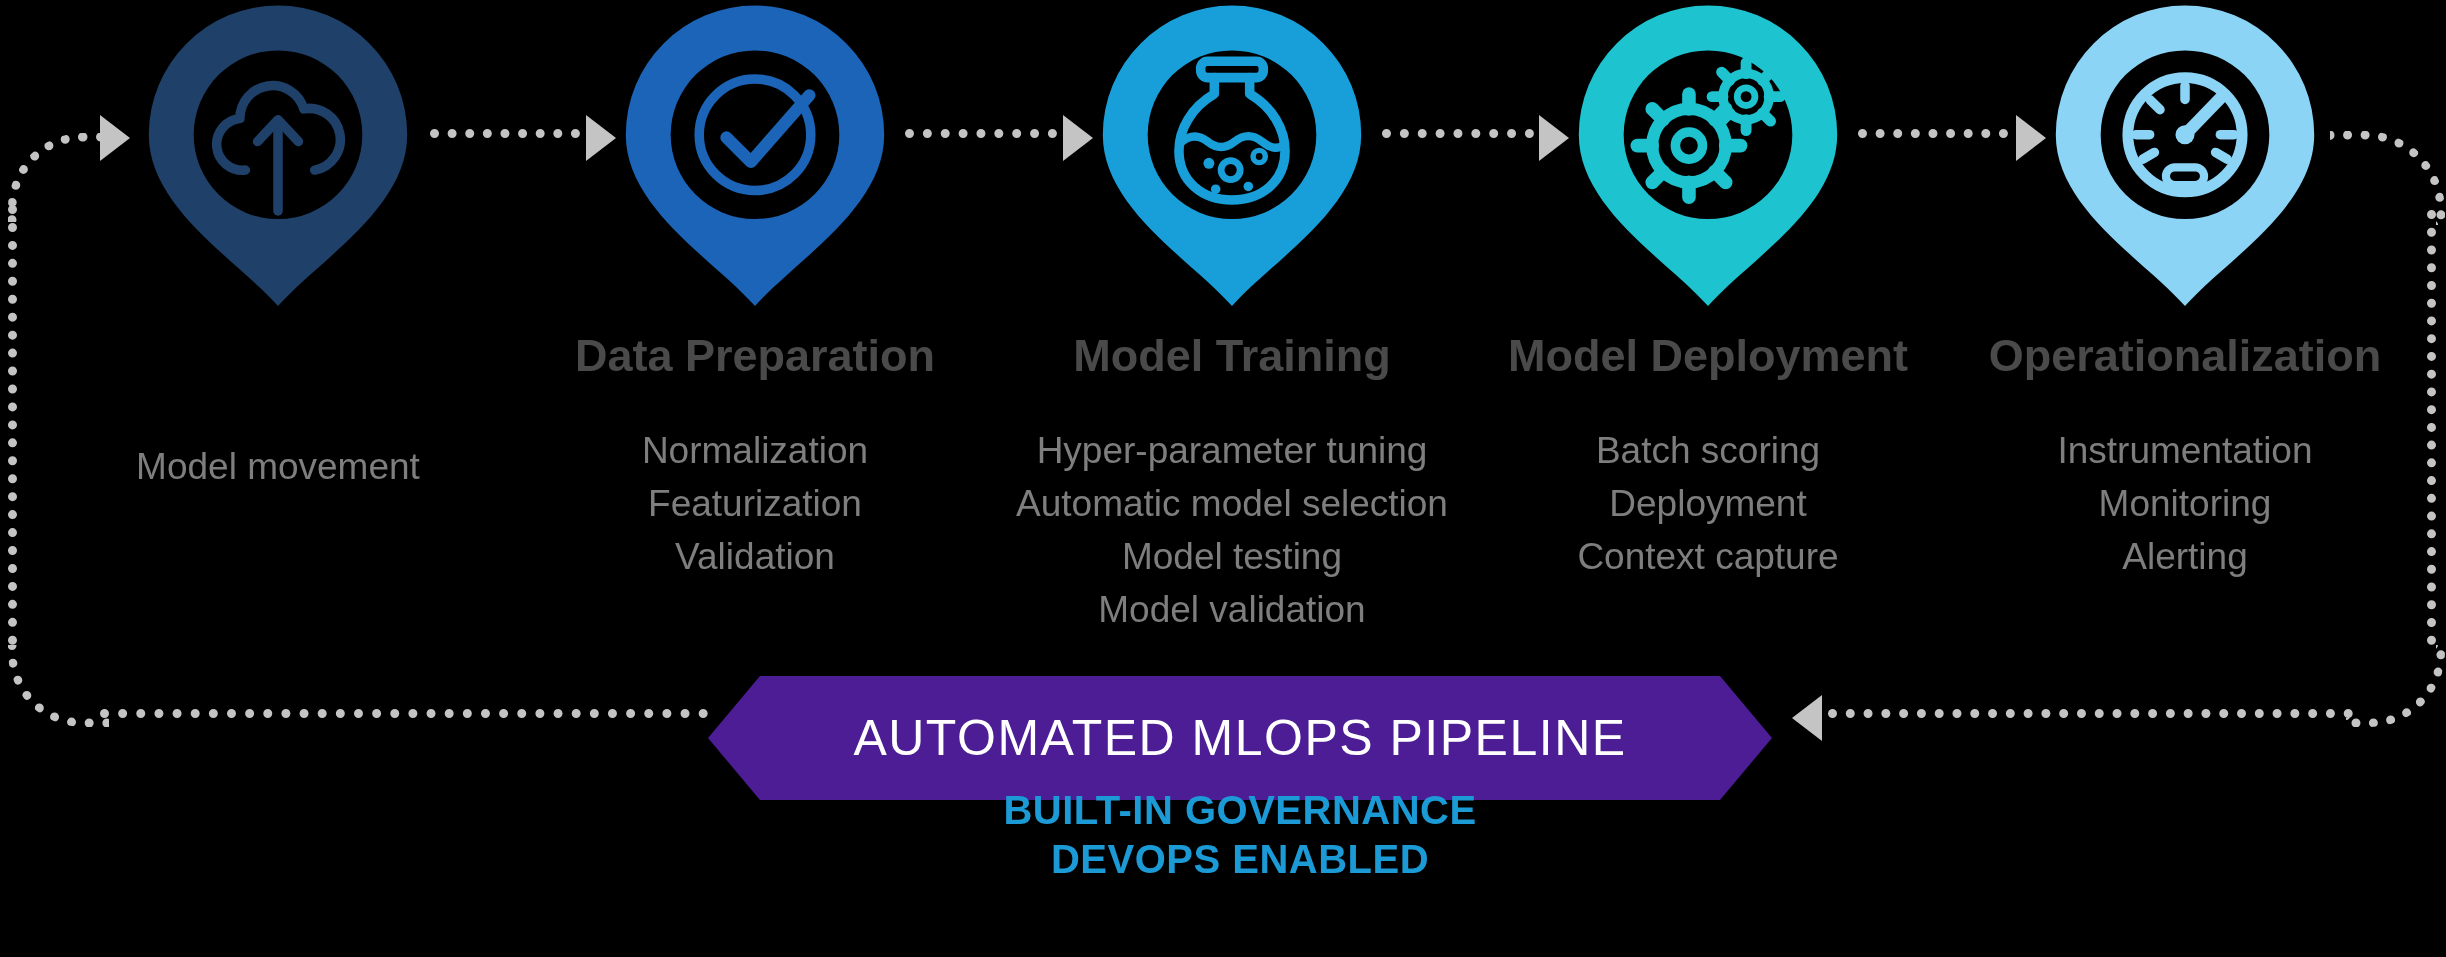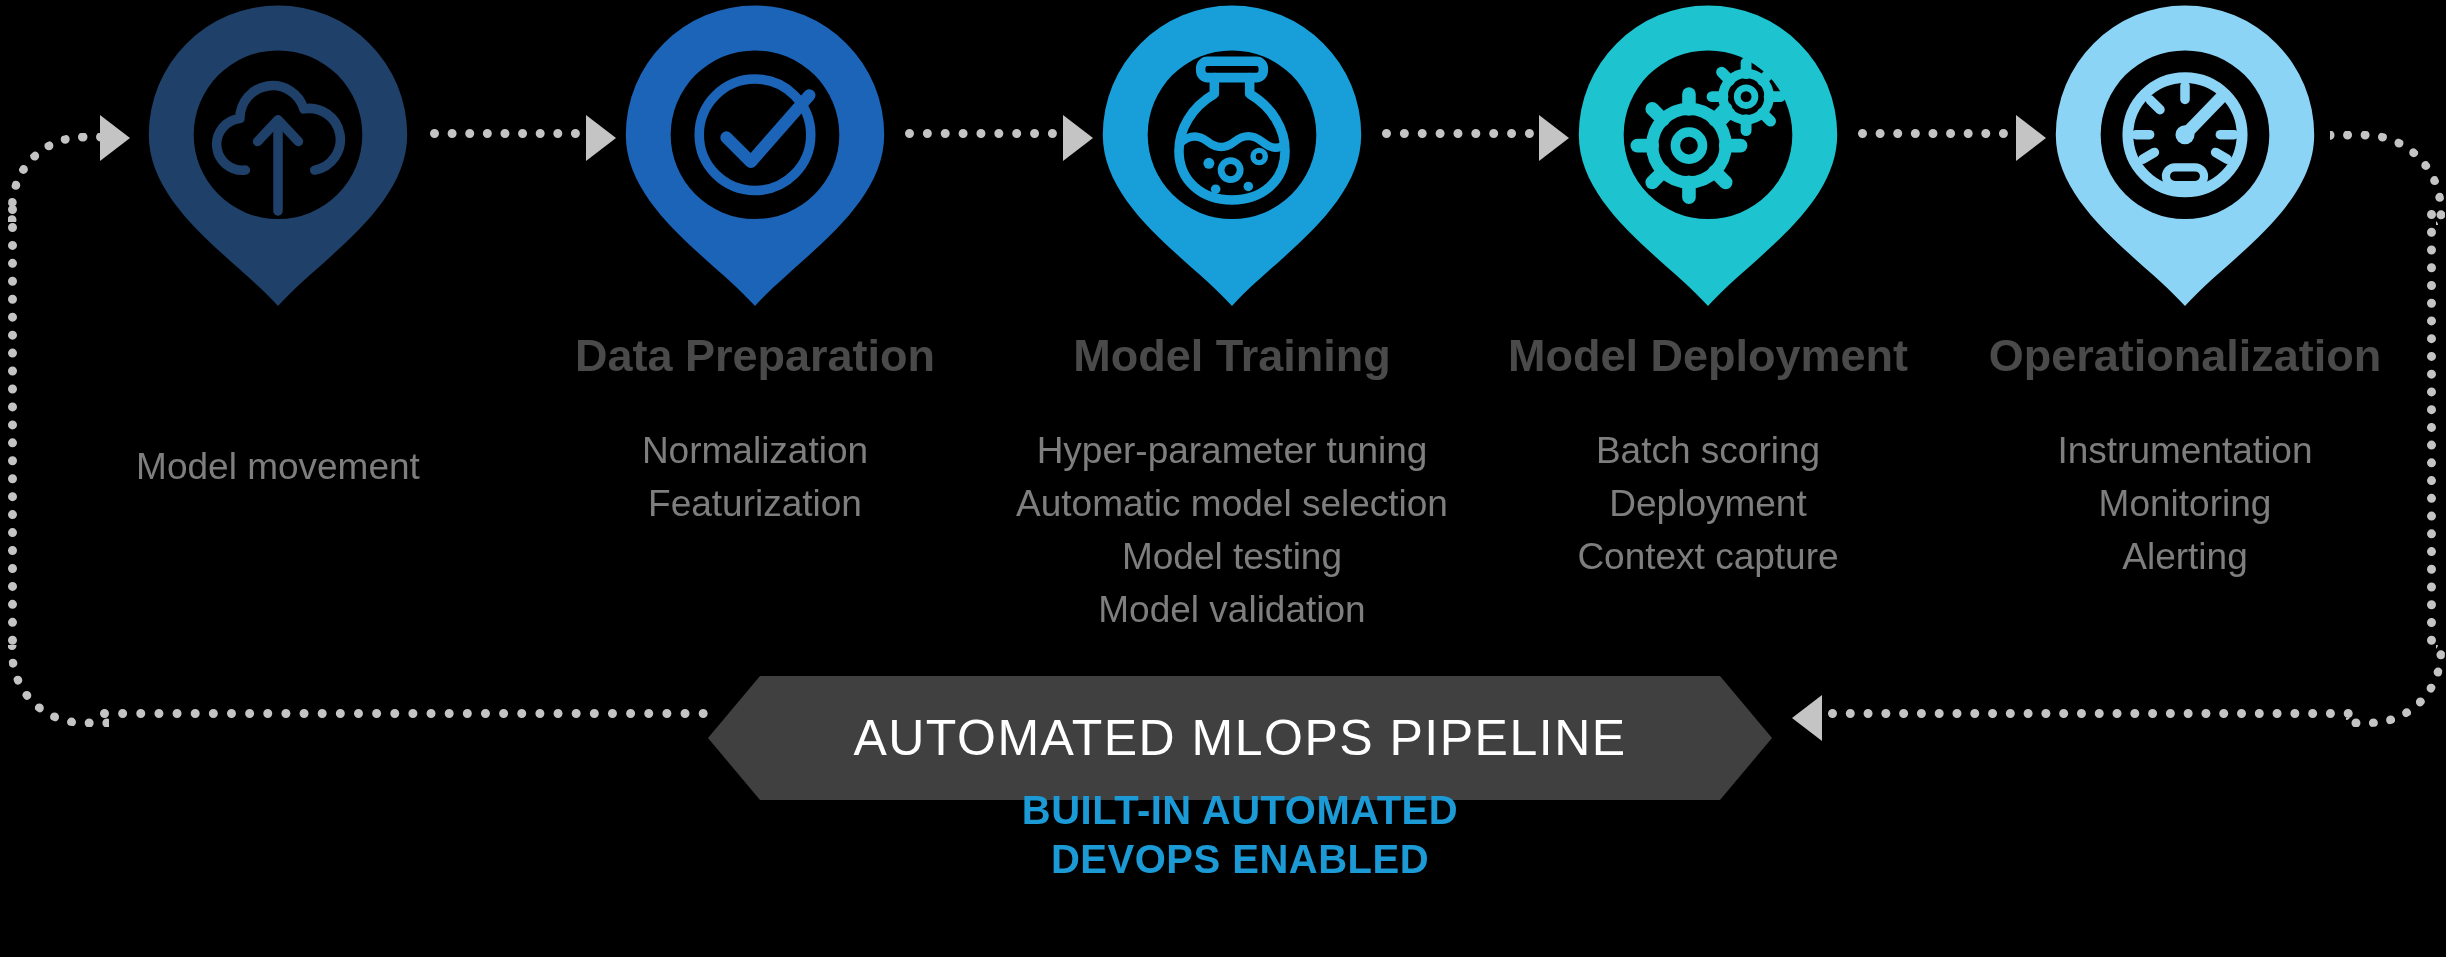--- a/index.html
+++ b/index.html
@@ -39,21 +39,21 @@
 
   
   .stage-col{position:absolute;width:520px;text-align:center;}
   .col-1{left:18px;} .col-2{left:495px;} .col-3{left:972px;} .col-4{left:1448px;} .col-5{left:1925px;}
   .stage-title{position:absolute;top:330px;width:520px;font-size:45px;font-weight:600;
                color:#4A4A4A;letter-spacing:0px;}
   .stage-items{position:absolute;top:424px;width:520px;font-size:37px;line-height:53px;color:#7E7E7E;}
   .items-solo{padding-top:16px;}
 
   
-  .banner{position:absolute;left:708px;top:676px;width:1064px;height:124px;background:#404040;
+  .banner{position:absolute;left:708px;top:676px;width:1064px;height:124px;background:#4c1d95;
           clip-path:polygon(52px 0, calc(100% - 52px) 0, 100% 50%, calc(100% - 52px) 100%, 52px 100%, 0 50%);
           display:flex;align-items:center;justify-content:center;}
   .banner span{color:#FFFFFF;font-size:50px;letter-spacing:1.5px;font-weight:400;}
 
   
   .footer{position:absolute;left:740px;top:786px;width:1000px;text-align:center;
           color:#1B9AD6;font-weight:700;font-size:40px;line-height:49px;letter-spacing:0.5px;}
 </style>
 </head>
 <body>
@@ -172,20 +172,21 @@
     <div class="stage-items items-solo">
       <div>Model movement</div>
     </div>
   </div>
 
   <div class="stage-col col-2">
     <div class="stage-title">Data Preparation</div>
     <div class="stage-items">
       <div>Normalization</div>
       <div>Featurization</div>
+      <div>Validation</div>
     </div>
   </div>
 
   <div class="stage-col col-3">
     <div class="stage-title">Model Training</div>
     <div class="stage-items">
       <div>Hyper-parameter tuning</div>
       <div>Automatic model selection</div>
       <div>Model testing</div>
       <div>Model validation</div>
@@ -208,17 +209,17 @@
       <div>Monitoring</div>
       <div>Alerting</div>
     </div>
   </div>
 
   <div class="banner">
     <span>AUTOMATED MLOPS PIPELINE</span>
   </div>
 
   <div class="footer">
-    <div>BUILT-IN AUTOMATED</div>
+    <div>BUILT-IN GOVERNANCE</div>
     <div>DEVOPS ENABLED</div>
   </div>
 
 </div>
 
 </body></html>

